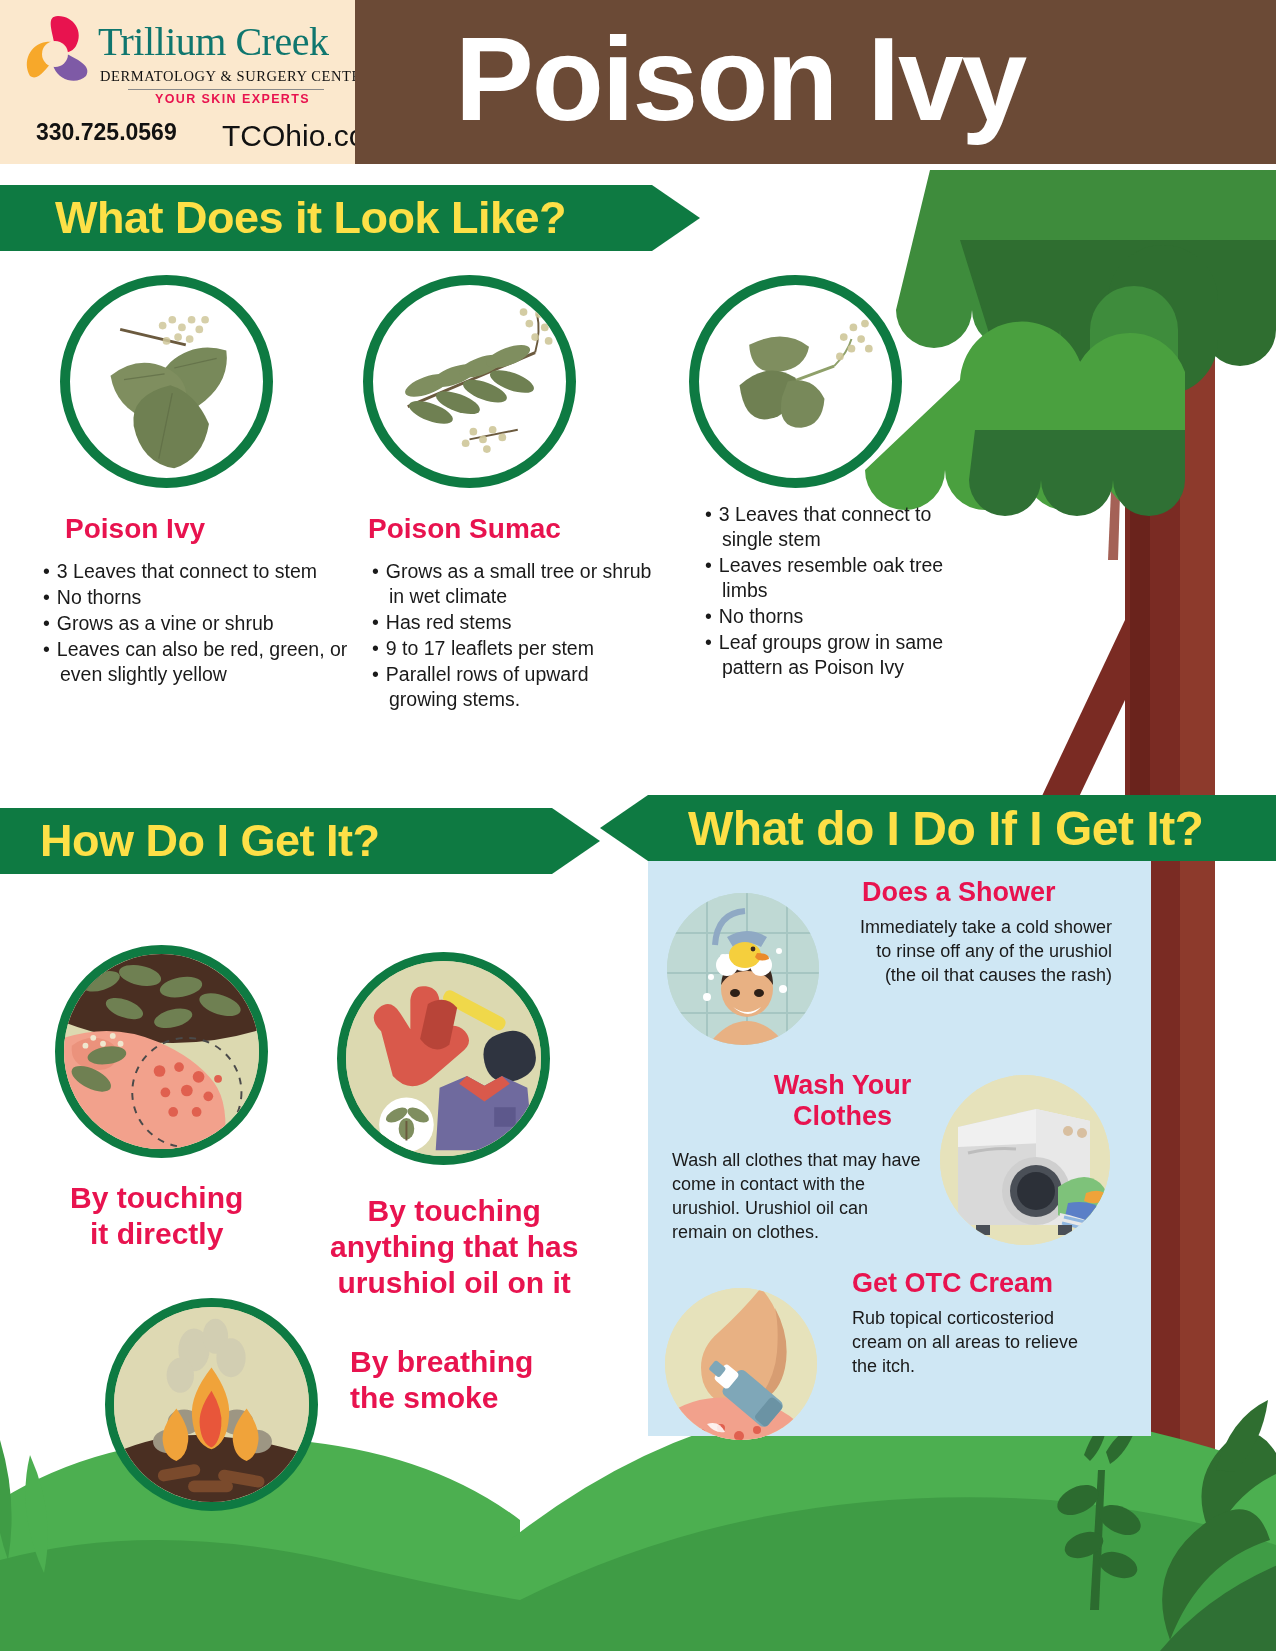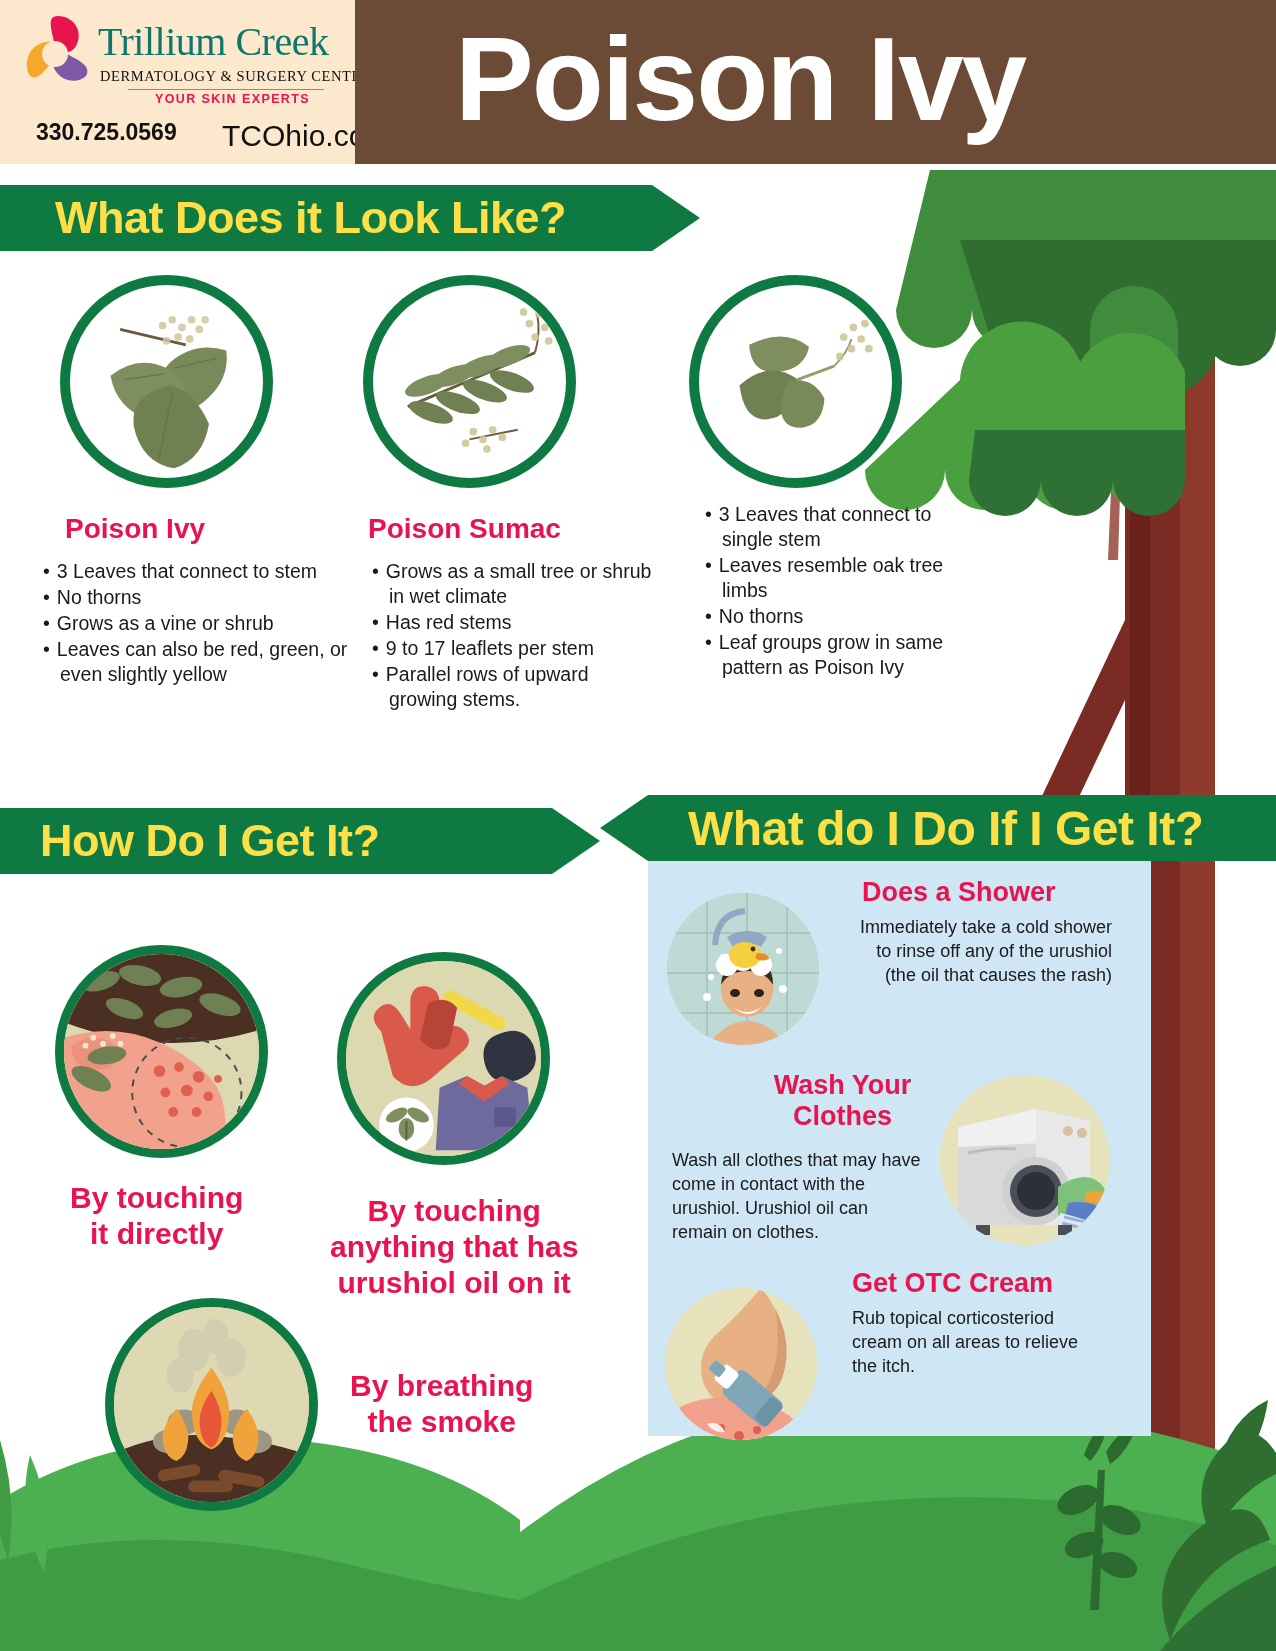--- a/index.html
+++ b/index.html
@@ -61,21 +61,21 @@
       text-indent:-17px;margin-bottom:1px;}
   .plant li::before{content:"\2022";margin-right:7px;}
 
   
   .getit{position:absolute;left:0;top:900px;width:640px;height:600px;}
   .gcirc{position:absolute;width:213px;height:213px;border-radius:50%;
         border:9px solid #0e7a42;background:#dcd9b0;box-sizing:border-box;overflow:hidden;}
   .gcap{position:absolute;font-size:30px;font-weight:bold;color:#e8134f;line-height:36px;white-space:nowrap;}
   #g0{left:55px;top:45px;} #gc0{left:70px;top:280px;text-align:center;}
   #g1{left:337px;top:52px;} #gc1{left:330px;top:293px;text-align:center;}
-  #g2{left:105px;top:398px;} #gc2{left:350px;top:468px;text-align:center;}
+  #g2{left:105px;top:398px;} #gc2{left:350px;top:444px;}
 
   
   .dopanel{position:absolute;left:648px;top:861px;width:503px;height:575px;background:#cfe7f4;}
   .dostep{position:absolute;}
   .dimg{position:absolute;width:152px;height:152px;border-radius:50%;overflow:hidden;}
   .dtitle{position:absolute;font-size:27px;font-weight:bold;color:#e8134f;line-height:31px;white-space:nowrap;}
   .dbody{position:absolute;font-size:18px;color:#1a1a1a;line-height:24px;}
 
   #s0 .dimg{left:667px;top:893px;background:#bfd9d4;}
   #s0 .dtitle{left:862px;top:877px;}

